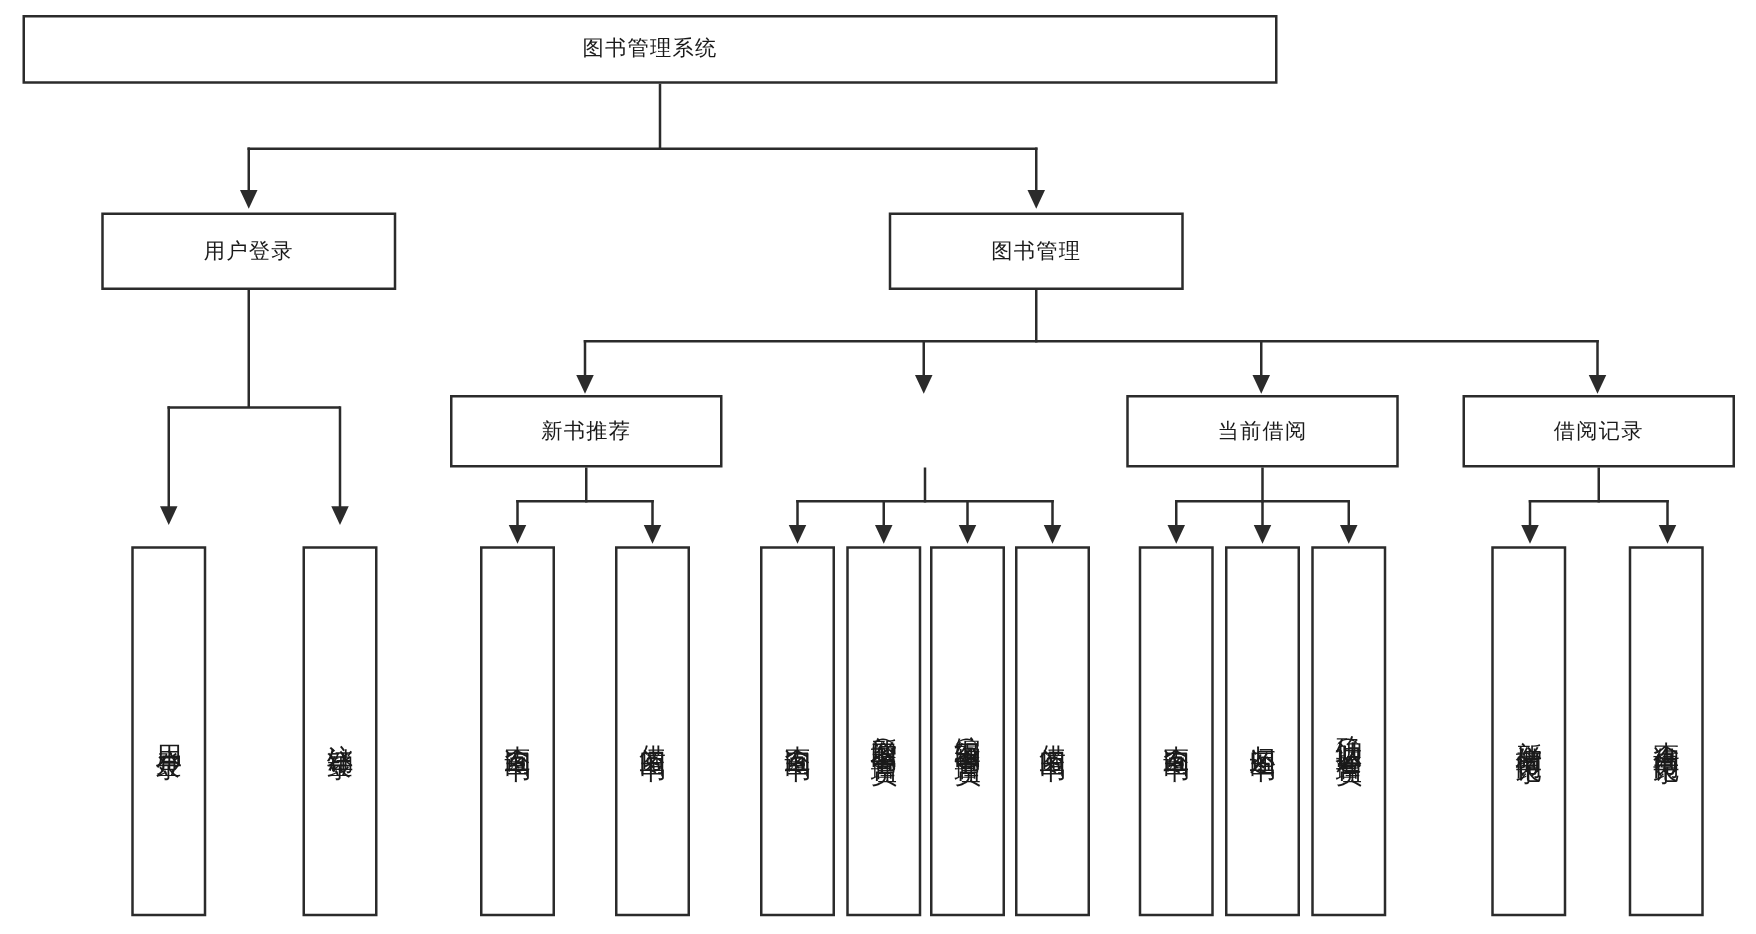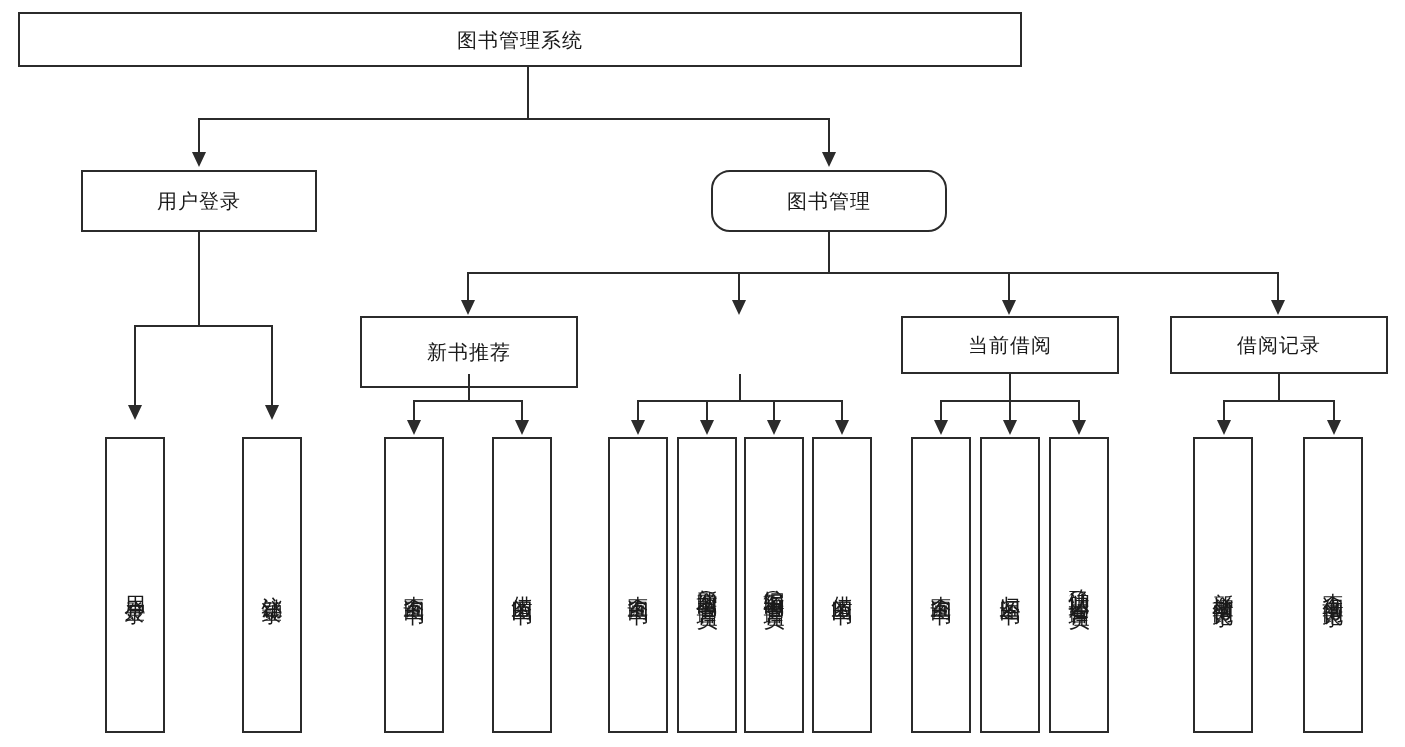--- a/index.html
+++ b/index.html
@@ -21,21 +21,21 @@
     position: absolute;
     box-sizing: border-box;
     border: 2px solid #2b2b2b;
     background: #ffffff;
     display: flex;
     align-items: center;
     justify-content: center;
     color: #1a1a1a;
   }
   .node.horiz {
-    font-size: 20px;
+    font-size: 17px;
     letter-spacing: 1px;
     line-height: 1.2;
   }
   .node.leaf {
     writing-mode: vertical-rl;
     text-orientation: upright;
     font-size: 21px;
     letter-spacing: 3px;
     line-height: 1.05;
     padding-top: 6px;
@@ -90,21 +90,21 @@
   <div class="edge v" style="left:198px; top:118px; width:2px; height:36px;"></div>
   <div class="arrow" style="left:192px; top:152px;"></div>
 
   <div class="edge v" style="left:828px; top:118px; width:2px; height:36px;"></div>
   <div class="arrow" style="left:822px; top:152px;"></div>
 
   <div class="node horiz" style="left:81px; top:170px; width:236px; height:62px;">
     <span>用户登录</span>
   </div>
 
-  <div class="node horiz" style="left:711px; top:170px; width:236px; height:62px;border-radius:19px;">
+  <div class="node horiz" style="left:711px; top:170px; width:236px; height:62px;">
     <span>图书管理</span>
   </div>
 
   <div class="edge v" style="left:198px; top:232px; width:2px; height:94px;"></div>
   <div class="edge h" style="left:134px; top:325px; width:138px; height:2px;"></div>
   <div class="edge v" style="left:134px; top:325px; width:2px; height:82px;"></div>
   <div class="arrow" style="left:128px; top:405px;"></div>
   <div class="edge v" style="left:271px; top:325px; width:2px; height:82px;"></div>
   <div class="arrow" style="left:265px; top:405px;"></div>
 
@@ -112,21 +112,21 @@
   <div class="edge h" style="left:467px; top:272px; width:812px; height:2px;"></div>
   <div class="edge v" style="left:467px; top:272px; width:2px; height:30px;"></div>
   <div class="arrow" style="left:461px; top:300px;"></div>
   <div class="edge v" style="left:738px; top:272px; width:2px; height:30px;"></div>
   <div class="arrow" style="left:732px; top:300px;"></div>
   <div class="edge v" style="left:1008px; top:272px; width:2px; height:30px;"></div>
   <div class="arrow" style="left:1002px; top:300px;"></div>
   <div class="edge v" style="left:1277px; top:272px; width:2px; height:30px;"></div>
   <div class="arrow" style="left:1271px; top:300px;"></div>
 
-  <div class="node horiz" style="left:360px; top:316px; width:218px; height:72px;">
+  <div class="node horiz" style="left:360px; top:316px; width:218px; height:58px;">
     <span>新书推荐</span>
   </div>
   <div class="node horiz" style="left:901px; top:316px; width:218px; height:58px;">
     <span>当前借阅</span>
   </div>
   <div class="node horiz" style="left:1170px; top:316px; width:218px; height:58px;">
     <span>借阅记录</span>
   </div>
 
   <div class="edge v" style="left:468px; top:374px; width:2px; height:28px;"></div>

